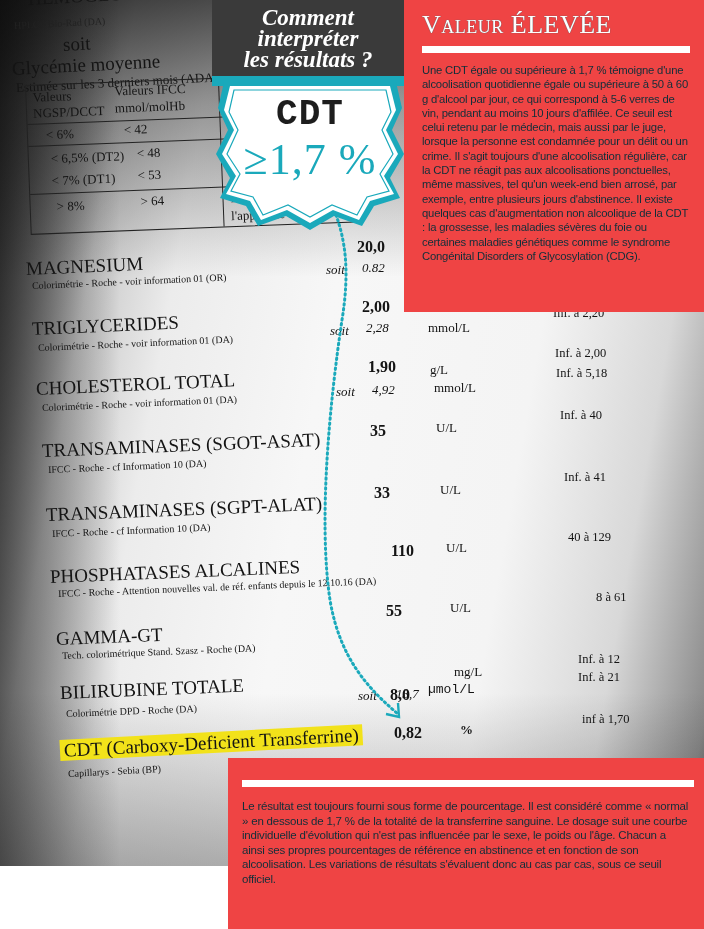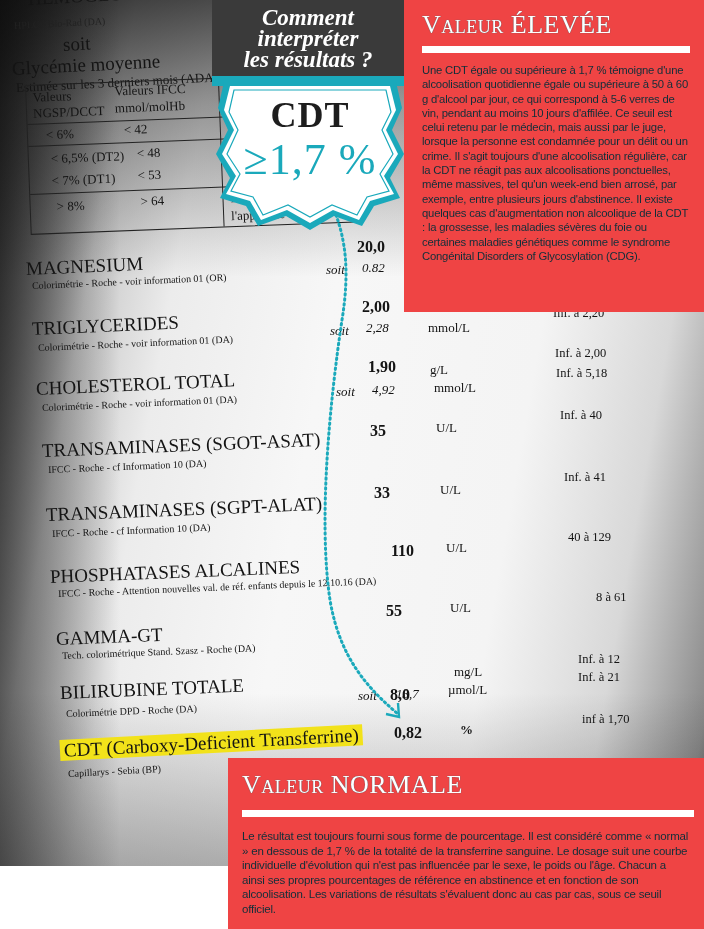--- a/index.html
+++ b/index.html
@@ -40,21 +40,21 @@
     display: flex; flex-direction: column; align-items: center; justify-content: center;
   }
   .title-box span { color: #ffffff; font-family: "Liberation Serif", serif; font-weight: bold; font-style: italic; font-size: 23px; line-height: 21px; text-align: center; }
 
   
   .teal-band { position: absolute; left: 212px; top: 76px; width: 192px; height: 10px; background: #1aa9bb; z-index: 3; }
 
   
   .badge { position: absolute; left: 214px; top: 80px; width: 192px; height: 150px; z-index: 4; }
   .badge svg { position: absolute; left: 0; top: 0; }
-  .badge .cdt { position: absolute; left: 0; width: 192px; top: 14px; text-align: center; font-family: Liberation Serif, serif; font-weight: bold; font-size: 36px; color: #1d1d1d; letter-spacing: 1px; }
+  .badge .cdt { position: absolute; left: 0; width: 192px; top: 14px; text-align: center; font-family: Liberation Mono, monospace; font-weight: bold; font-size: 36px; color: #1d1d1d; letter-spacing: 1px; }
   .badge .pct { position: absolute; left: 0; width: 192px; top: 54px; text-align: center; font-family: "Liberation Serif", serif; font-size: 44px; color: #1aa9bb; letter-spacing: 1px; }
 
   
   .arrow { position: absolute; left: 0; top: 0; z-index: 2; pointer-events: none; }
 
   
   .panel { position: absolute; background: #ef4444; z-index: 5; box-sizing: border-box; }
   .panel.high { left: 404px; top: 0; width: 300px; height: 312px; padding: 10px 14px 0 18px; }
   .panel.normal { left: 228px; top: 758px; width: 476px; height: 171px; padding: 12px 14px 0 14px; }
   .panel h2 { margin: 0; font-family: "Liberation Serif", serif; font-weight: normal; color: #ffffff; font-size: 26px; font-variant: small-caps; letter-spacing: 0.5px; line-height: 30px; text-shadow: 0 0 1px #0a6f7c; }
@@ -144,21 +144,21 @@
   <div class="doc val" style="left:386px; top:602px;">55</div>
   <div class="doc unit" style="left:450px; top:600px;">U/L</div>
   <div class="doc ref" style="left:596px; top:590px;">8 à 61</div>
 
   <div class="doc big" style="left:60px; top:682px; transform:rotate(-2.3deg);">BILIRUBINE TOTALE</div>
   <div class="doc small" style="left:66px; top:708px; transform:rotate(-2.3deg);">Colorimétrie DPD - Roche (DA)</div>
   <div class="doc val" style="left:390px; top:662px;margin-top:24px;">8,0</div>
   <div class="doc soit" style="left:358px; top:688px;">soit</div>
   <div class="doc soit" style="left:396px; top:686px;">13,7</div>
   <div class="doc unit" style="left:454px; top:664px;">mg/L</div>
-  <div class="doc unit" style="left:448px; top:682px;">µmol/L</div>
+  <div class="doc unit" style="left:428px; top:682px;font-family:Liberation Mono, monospace;">µmol/L</div>
   <div class="doc ref" style="left:578px; top:652px;">Inf. à 12</div>
   <div class="doc ref" style="left:578px; top:670px;">Inf. à 21</div>
 
   <div class="doc big" style="left:60px; top:740px; transform:rotate(-3deg);"><span class="highlight">CDT (Carboxy-Deficient Transferrine)</span></div>
   <div class="doc small" style="left:68px; top:768px; transform:rotate(-3deg);">Capillarys - Sebia (BP)</div>
   <div class="doc val" style="left:394px; top:724px;">0,82</div>
   <div class="doc unit" style="left:460px; top:722px; font-weight:bold;">%</div>
   <div class="doc ref" style="left:582px; top:712px;">inf à 1,70</div>
 </div>
 
@@ -184,16 +184,15 @@
   <div class="pct">≥1,7 %</div>
 </div>
 
 <div class="panel high">
   <h2>Valeur ÉLEVÉE</h2>
   <div class="rule"></div>
   <p>Une CDT égale ou supérieure à 1,7 % témoigne d'une alcoolisation quotidienne égale ou supérieure à 50 à 60 g d'alcool par jour, ce qui correspond à 5-6 verres de vin, pendant au moins 10 jours d'affilée. Ce seuil est celui retenu par le médecin, mais aussi par le juge, lorsque la personne est condamnée pour un délit ou un crime. Il s'agit toujours d'une alcoolisation régulière, car la CDT ne réagit pas aux alcoolisations ponctuelles, même massives, tel qu'un week-end bien arrosé, par exemple, entre plusieurs jours d'abstinence. Il existe quelques cas d'augmentation non alcoolique de la CDT : la grossesse, les maladies sévères du foie ou certaines maladies génétiques comme le syndrome Congénital Disorders of Glycosylation (CDG).</p>
 </div>
 
 <div class="panel normal">
-  <h2>Valeur NORMALE</h2>
   <div class="rule"></div>
   <p>Le résultat est toujours fourni sous forme de pourcentage. Il est considéré comme « normal » en dessous de 1,7 % de la totalité de la transferrine sanguine. Le dosage suit une courbe individuelle d'évolution qui n'est pas influencée par le sexe, le poids ou l'âge. Chacun a ainsi ses propres pourcentages de référence en abstinence et en fonction de son alcoolisation. Les variations de résultats s'évaluent donc au cas par cas, sous ce seuil officiel.</p>
 </div>
 
 </body></html>

